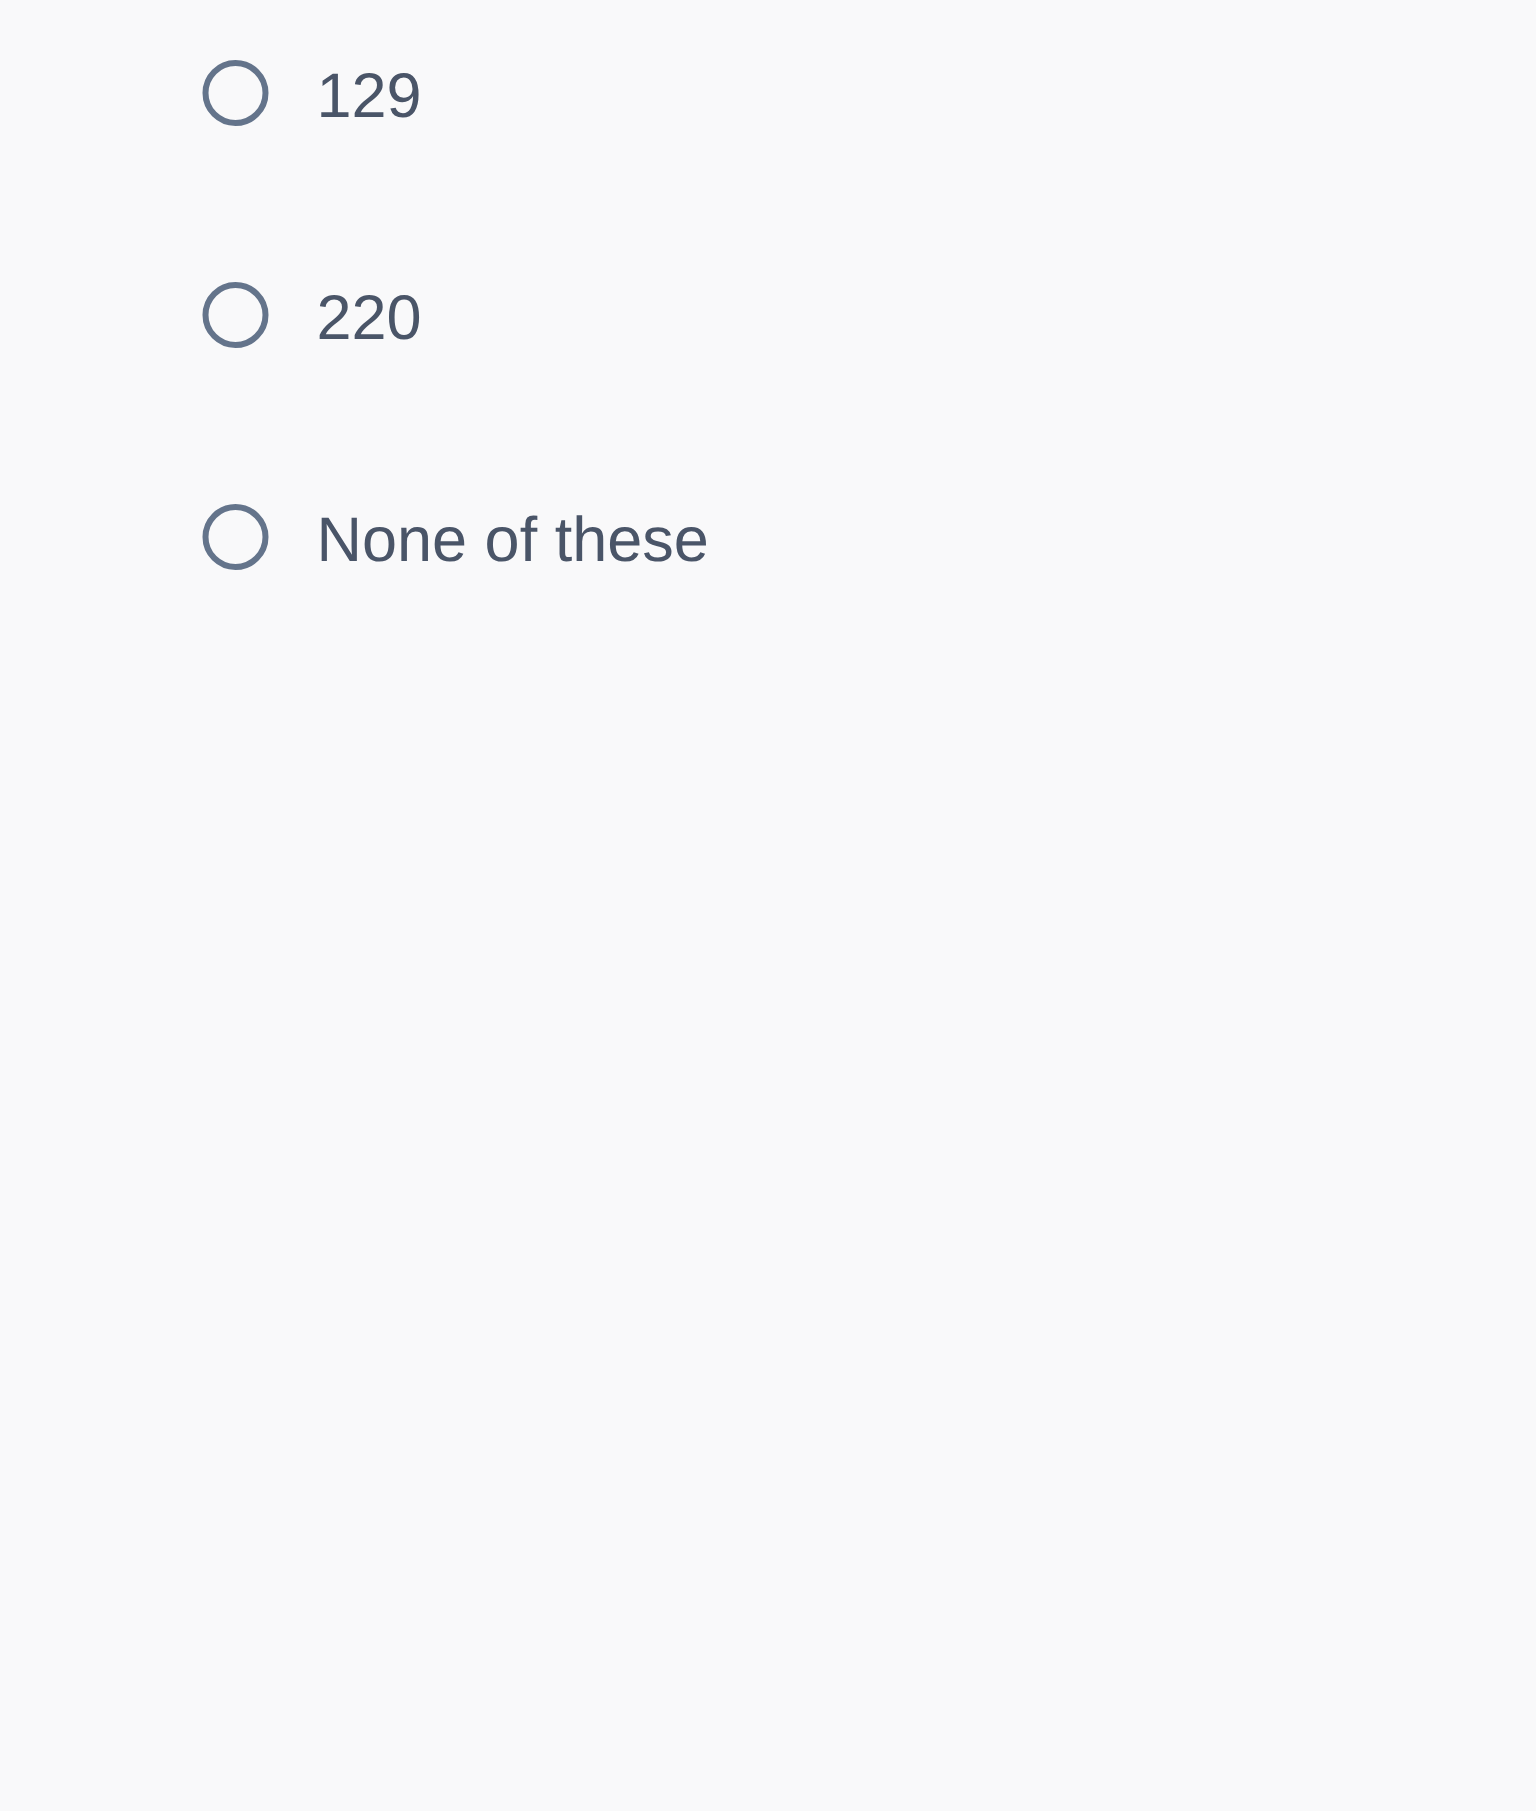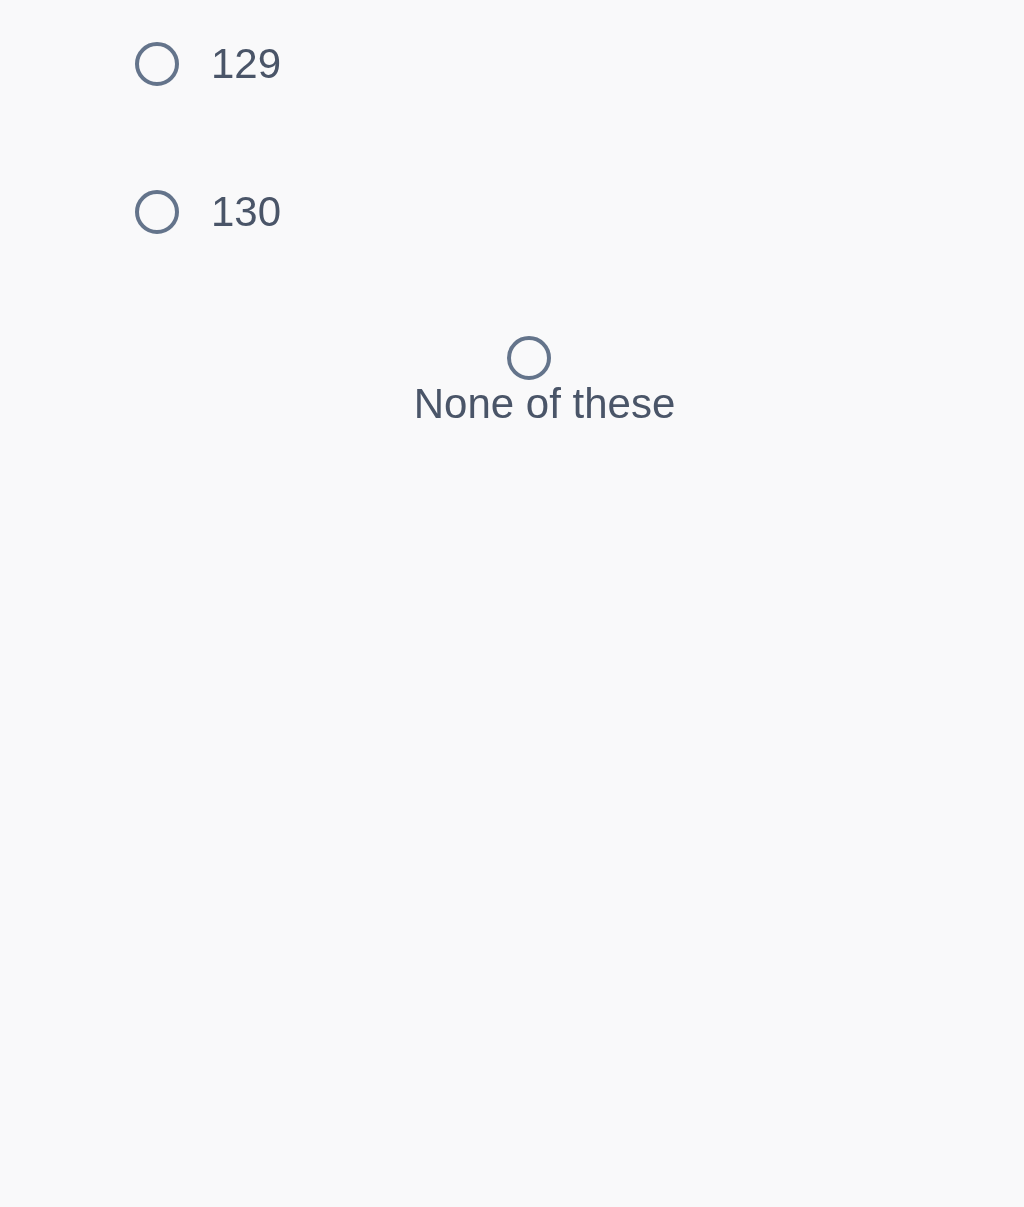--- a/index.html
+++ b/index.html
@@ -26,27 +26,26 @@
     }
     .question-prefix {
       font-weight: 700;
       color: #3d4757;
     }
     .options {
       padding-left: 65px;
     }
     .option {
       display: flex;
-      align-items: center;
+      align-items: flex-start;
       margin-bottom: 100px;
       cursor: pointer;
     }
     .option:last-child {
       margin-bottom: 0;
-      flex-direction: column;
     }
     .radio {
       width: 44px;
       height: 44px;
       border: 4px solid #64748b;
       border-radius: 50%;
       margin-right: 32px;
       flex-shrink: 0;
     }
     .option-label {
@@ -60,20 +59,20 @@
 
 <div class="question-container">
 
   <div class="options">
     <div class="option">
       <span class="radio"></span>
       <span class="option-label">129</span>
     </div>
     <div class="option">
       <span class="radio"></span>
-      <span class="option-label">130</span>
+      <span class="option-label">220</span>
     </div>
     <div class="option">
       <span class="radio"></span>
       <span class="option-label">None of these</span>
     </div>
   </div>
 </div>
 
 </body></html>

